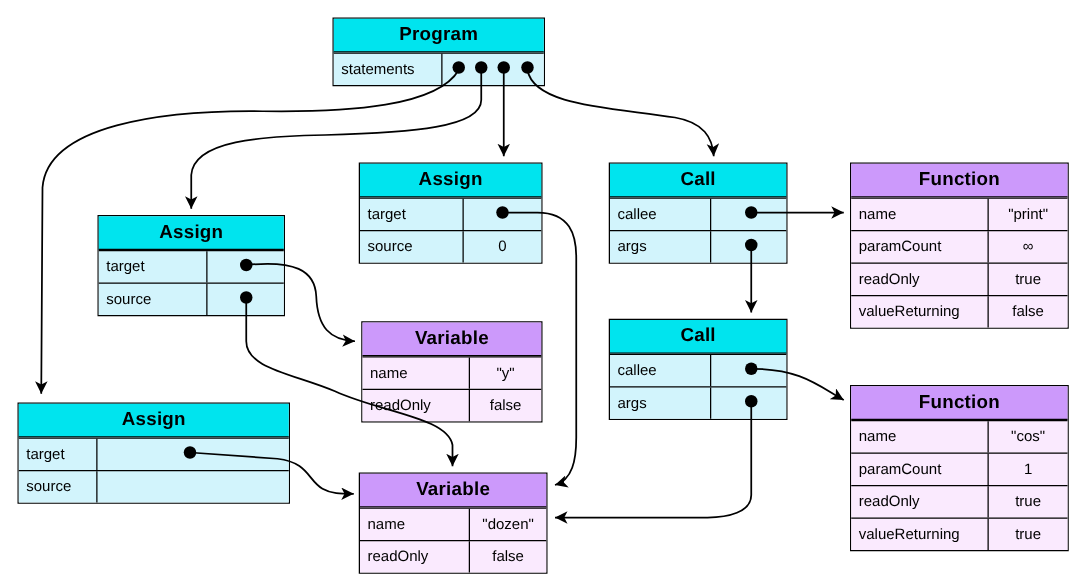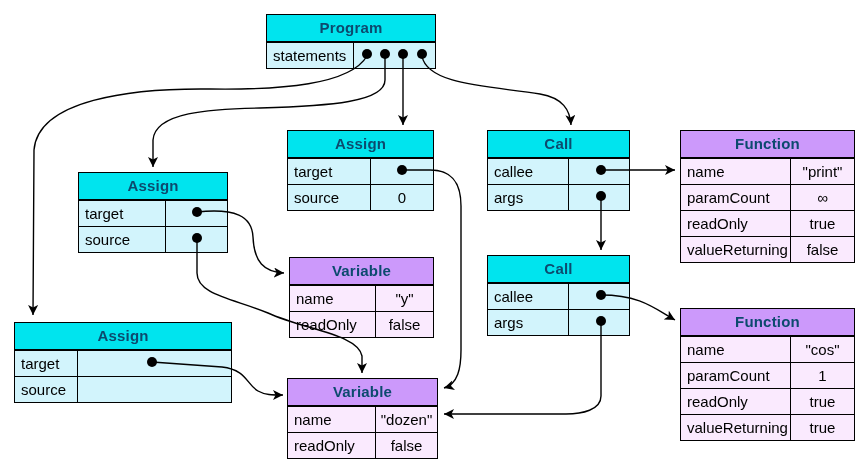--- a/index.html
+++ b/index.html
@@ -6,29 +6,29 @@
   #stage{
     position:relative;width:864px;height:469px;background:#fff;overflow:hidden;
     font-family:"Liberation Sans","DejaVu Sans",sans-serif;
   }
   .node{
     position:absolute;border:1.5px solid #000;background:#fff;box-sizing:border-box;
     z-index:1;
   }
   .node-title{
     height:26px;line-height:26px;text-align:center;font-weight:bold;font-size:15px;
-    border-bottom:1.5px solid #000;color:#0c4a6e;letter-spacing:.2px;
+    border-bottom:1.5px solid #000;color:#000000;letter-spacing:.2px;
   }
   .theme-cyan .node-title{background:var(--cyan-header);}
   .theme-purple .node-title{background:var(--purple-header);}
   .node-row{display:flex;height:26px;box-sizing:border-box;border-top:1px solid #000;}
   .node-row:first-of-type{border-top:none;}
   .theme-cyan .node-row{background:var(--cyan-row);}
   .theme-purple .node-row{background:var(--purple-row);}
-  .cell{box-sizing:border-box;font-size:15px;line-height:25px;color:#000;overflow:hidden;white-space:nowrap;}
+  .cell{box-sizing:border-box;font-size:12px;line-height:25px;color:#000;overflow:hidden;white-space:nowrap;}
   .cell.label{border-right:1px solid #000;padding-left:6px;flex:none;}
   .cell.value{flex:1;text-align:center;}
   #edge-layer{position:absolute;left:0;top:0;z-index:2;pointer-events:none;}
   .edge{fill:none;stroke:var(--line);stroke-width:1.4px;}
   .dot{fill:var(--line);stroke:none;}
 </style>
 </head>
 <body>
 
 <div id="stage">

